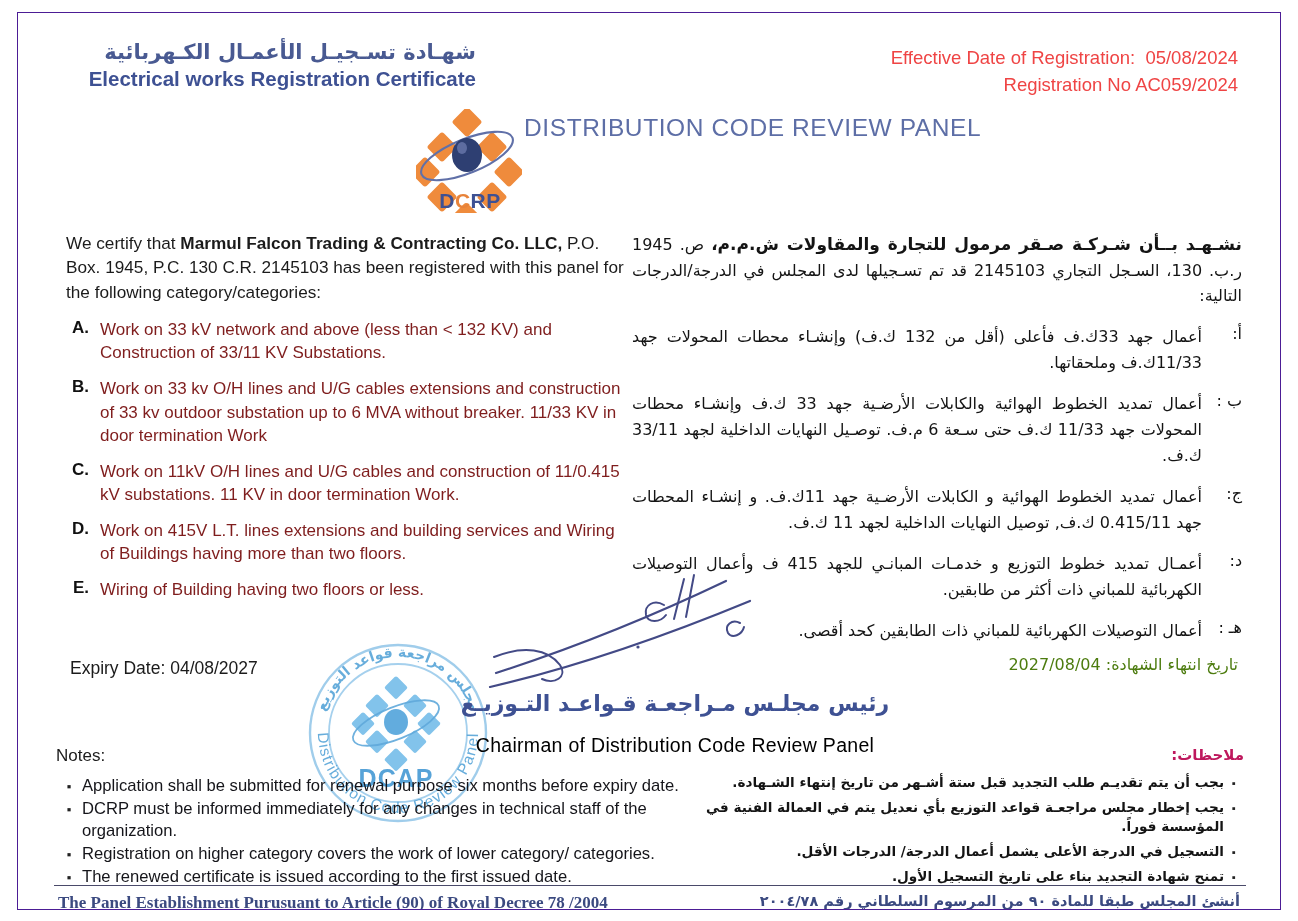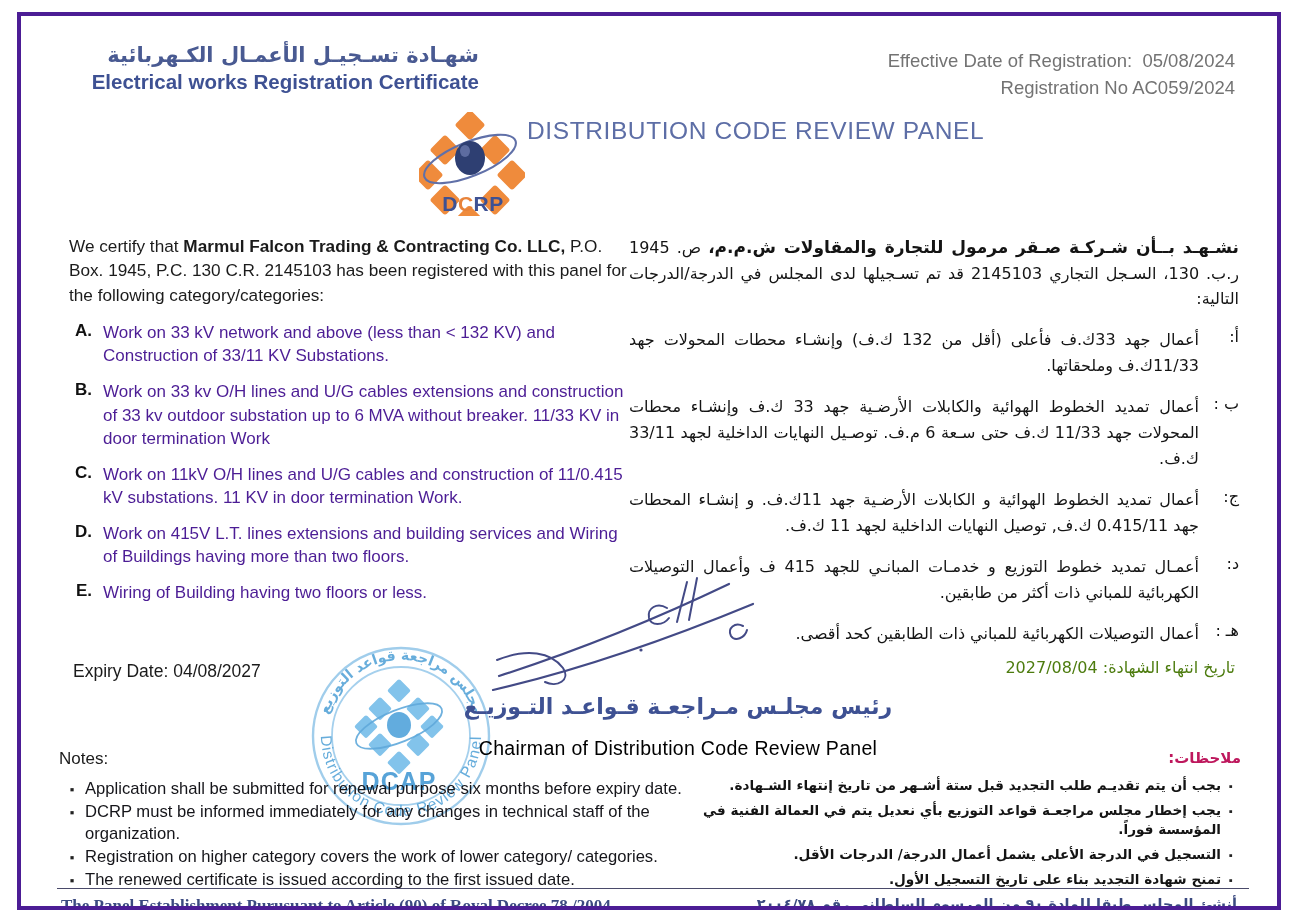--- a/index.html
+++ b/index.html
@@ -9,41 +9,41 @@
     position:relative;
     width:1298px;height:921px;
     background:#ffffff;
     overflow:hidden;
   }
   .sheet{
     position:absolute;
     left:17px;top:12px;
     width:1264px;height:898px;
     background:#fff;
-    border:4px solid #4c1d95;
+    border:1px solid #4c1d95;
     box-sizing:border-box;
     overflow:hidden;
   }
 
   
   .hdr-left{position:absolute;left:38px;top:27px;width:420px;text-align:right;}
   .hdr-ar{
     font-family:"DejaVu Sans",sans-serif;
     direction:rtl;
     font-size:21px;font-weight:bold;color:#495a92;
     letter-spacing:.5px;line-height:1.2;white-space:nowrap;
   }
   .hdr-en{
     font-size:20.5px;font-weight:bold;color:#3e5193;
     line-height:1.25;margin-top:1px;white-space:nowrap;
   }
 
   .hdr-right{position:absolute;right:42px;top:32px;text-align:left;width:460px;}
   .reg-line{
-    font-size:18.5px;color:#737373;line-height:1.45;white-space:nowrap;
+    font-size:18.5px;color:#ef4444;line-height:1.45;white-space:nowrap;
     text-align:right;
   }
 
   
   .logo-block{position:absolute;left:398px;top:96px;width:520px;height:104px;}
   .logo-mark{position:absolute;left:0;top:0;width:106px;height:104px;}
   .logo-text{position:absolute;left:108px;top:2px;}
   .logo-ar{
     font-family:"DejaVu Sans",sans-serif;direction:rtl;
     font-size:25px;font-weight:bold;color:#3e5193;
@@ -71,21 +71,21 @@
     font-size:16px;line-height:1.58;color:#141414;text-align:justify;
   }
   .intro-ar .strong{font-weight:bold;font-size:17px;}
 
   .cat-en{margin-top:14px;}
   .cat-row{display:flex;margin-bottom:13px;}
   .cat-letter{
     width:34px;flex:0 0 34px;text-align:right;padding-right:11px;
     font-size:17px;font-weight:bold;color:#111;box-sizing:border-box;
   }
-  .cat-text{flex:1;font-size:17px;line-height:1.36;color:#4c1d95;}
+  .cat-text{flex:1;font-size:17px;line-height:1.36;color:#7f1d1d;}
 
   .cat-ar{margin-top:16px;}
   .cat-ar-row{display:flex;margin-bottom:15px;direction:rtl;}
   .cat-ar-letter{
     flex:0 0 40px;width:40px;
     font-family:"DejaVu Sans",sans-serif;
     font-size:16px;color:#141414;padding-left:6px;box-sizing:border-box;
   }
   .cat-ar-text{
     flex:1;

